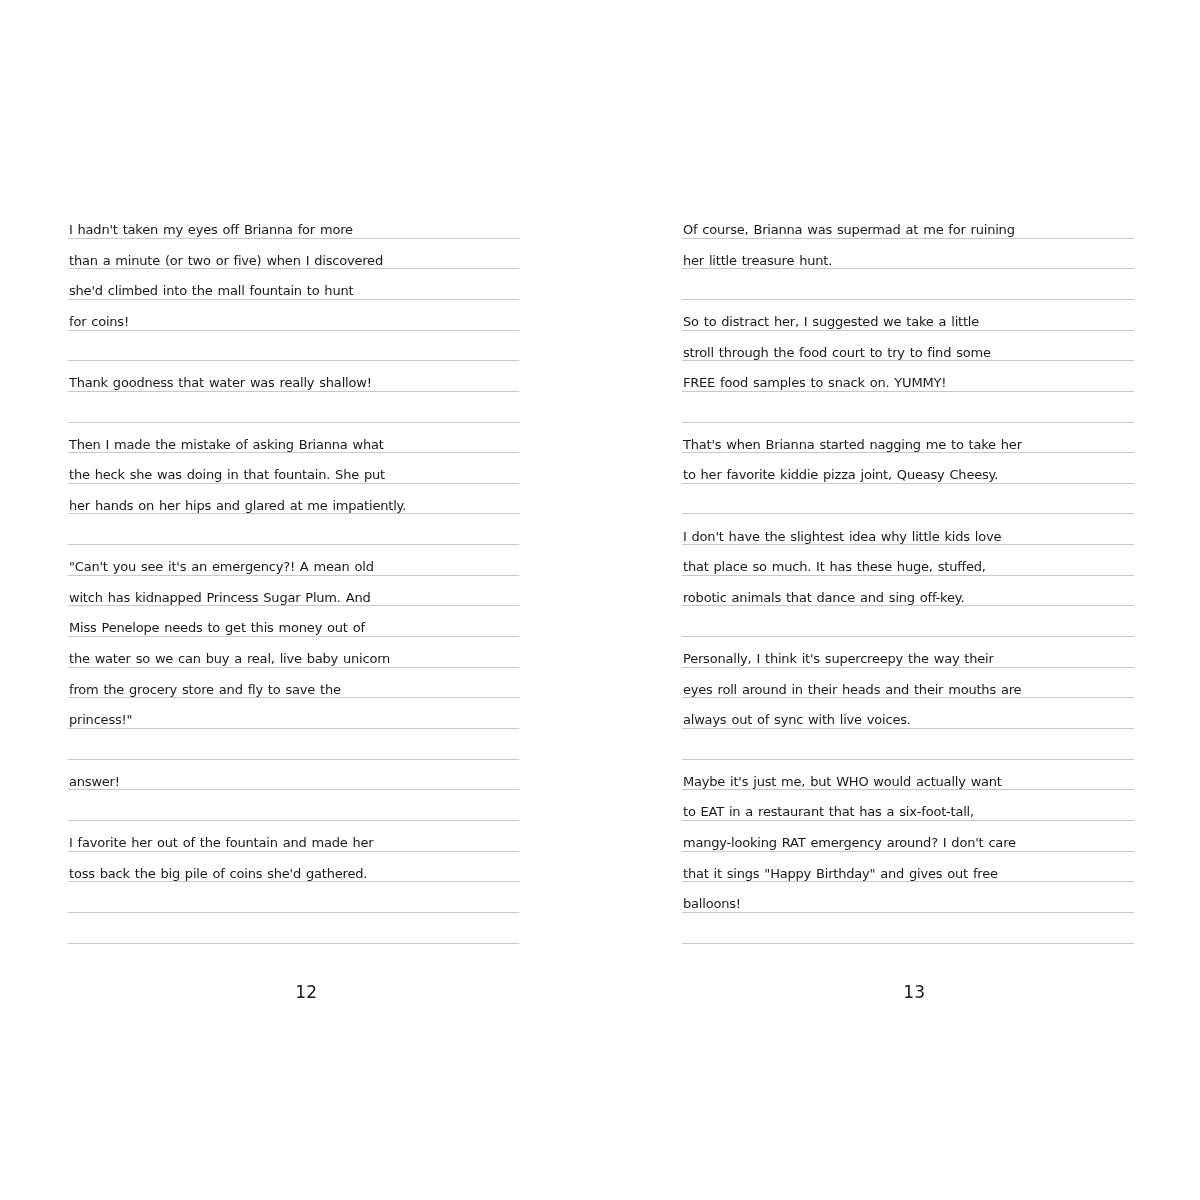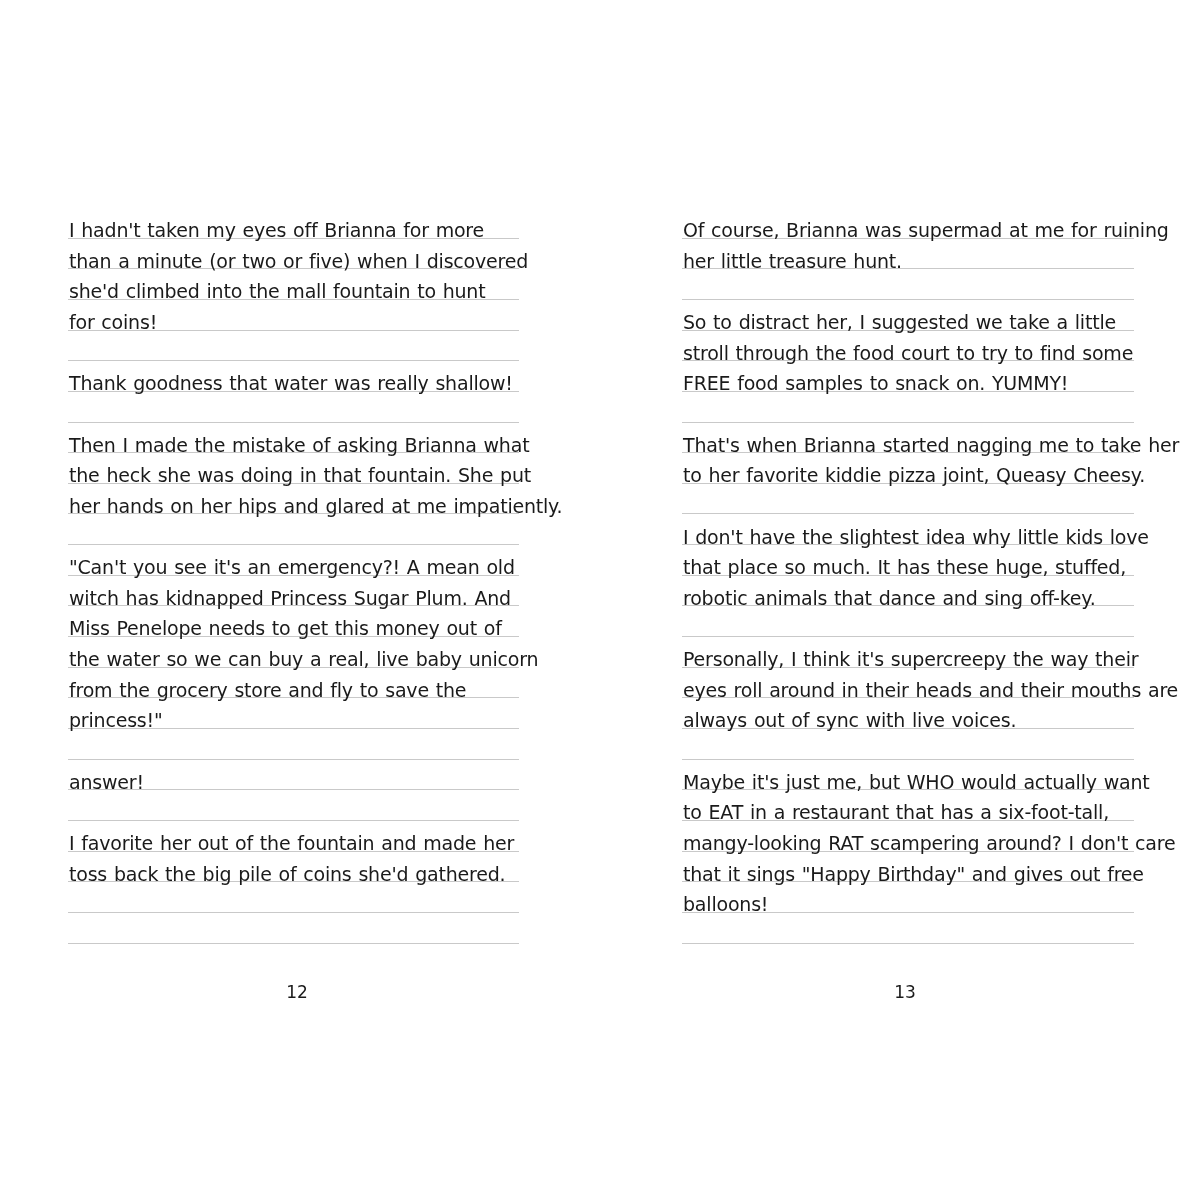--- a/index.html
+++ b/index.html
@@ -35,40 +35,40 @@
       #c9c9c9 29.65px,
       #c9c9c9 30.65px
     );
     background-position: 0 0;
   }
   .text {
     position: absolute;
     top: 215px;
     left: 1px;
     width: 100%;
-    font-size: 19px;
+    font-size: 13px;
     line-height: 30.65px;
     letter-spacing: -0.2px;
     word-spacing: 1px;
   }
   .para {
     margin: 0 0 30.65px 0;
     white-space: normal;
   }
   .page.left .text { width: 440px; }
   .page.right .text { width: 452px; }
   .line {
     display: block;
     white-space: nowrap;
   }
   .page-number {
     position: absolute;
     top: 982px;
     font-size: 17px;
-    text-align: center;
+    text-align: right;
     width: 40px;
   }
   .page.left .page-number { left: 209px; }
   .page.right .page-number { left: 203px; }
 </style>
 </head>
 <body>
 
 <div class="page left">
   <div class="ruled"></div>
@@ -128,19 +128,19 @@
       <span class="line">robotic animals that dance and sing off-key.</span>
     </p>
     <p class="para">
       <span class="line">Personally, I think it's supercreepy the way their</span>
       <span class="line">eyes roll around in their heads and their mouths are</span>
       <span class="line">always out of sync with live voices.</span>
     </p>
     <p class="para">
       <span class="line">Maybe it's just me, but WHO would actually want</span>
       <span class="line">to EAT in a restaurant that has a six-foot-tall,</span>
-      <span class="line">mangy-looking RAT scampering around? I don't care</span>
+      <span class="line">mangy-looking RAT emergency around? I don't care</span>
       <span class="line">that it sings "Happy Birthday" and gives out free</span>
       <span class="line">balloons!</span>
     </p>
   </div>
   <div class="page-number">13</div>
 </div>
 
 </body></html>

